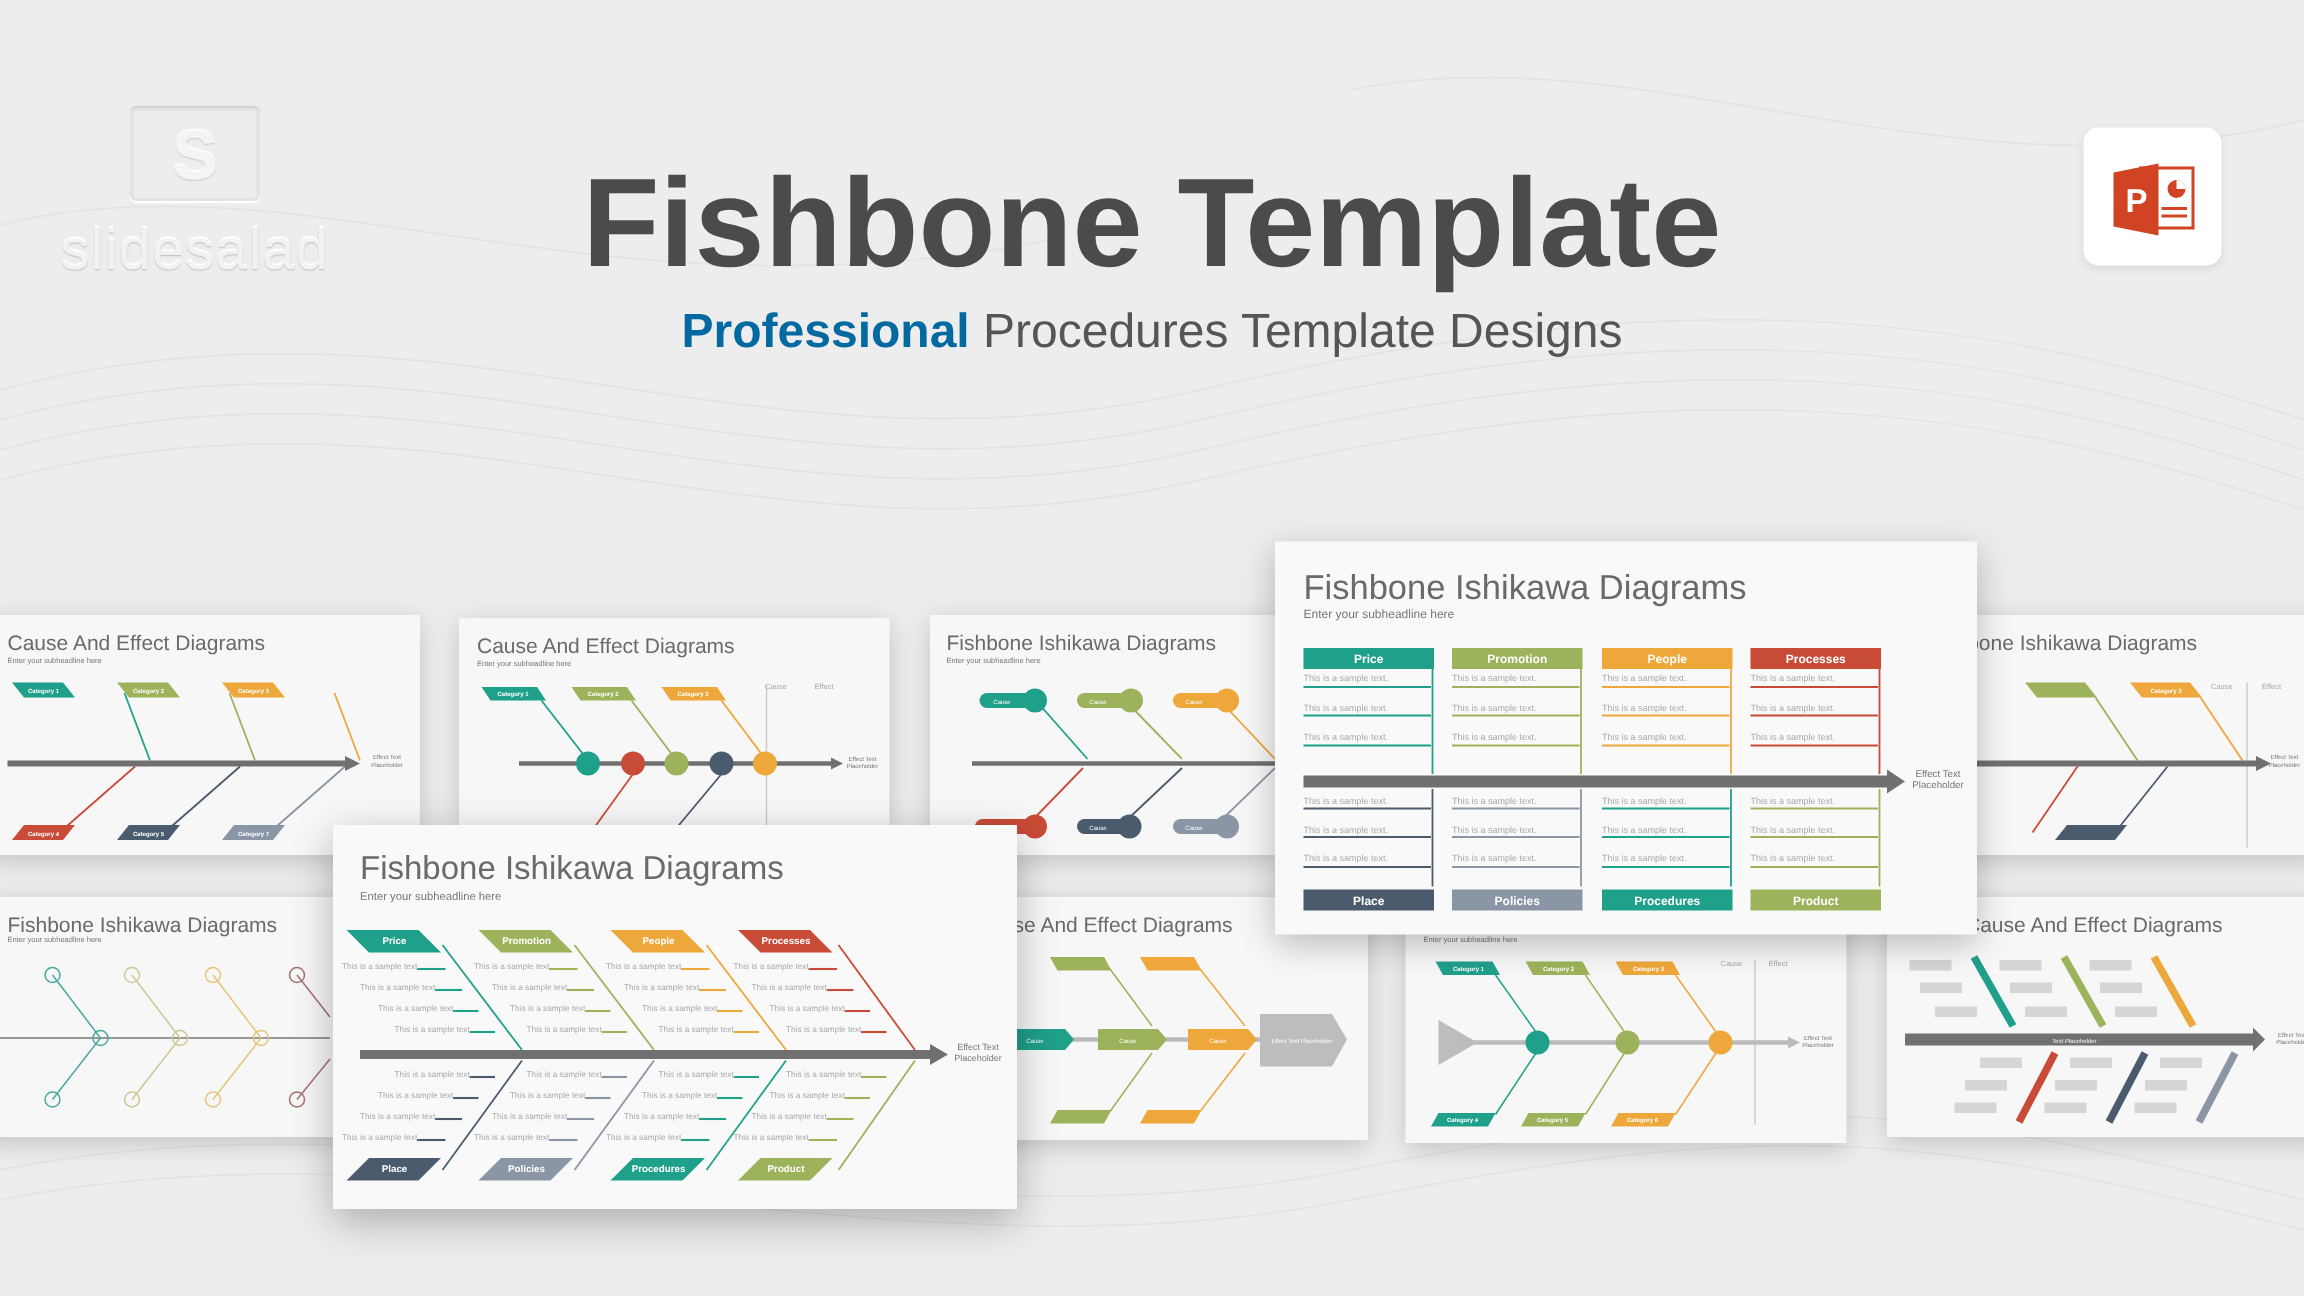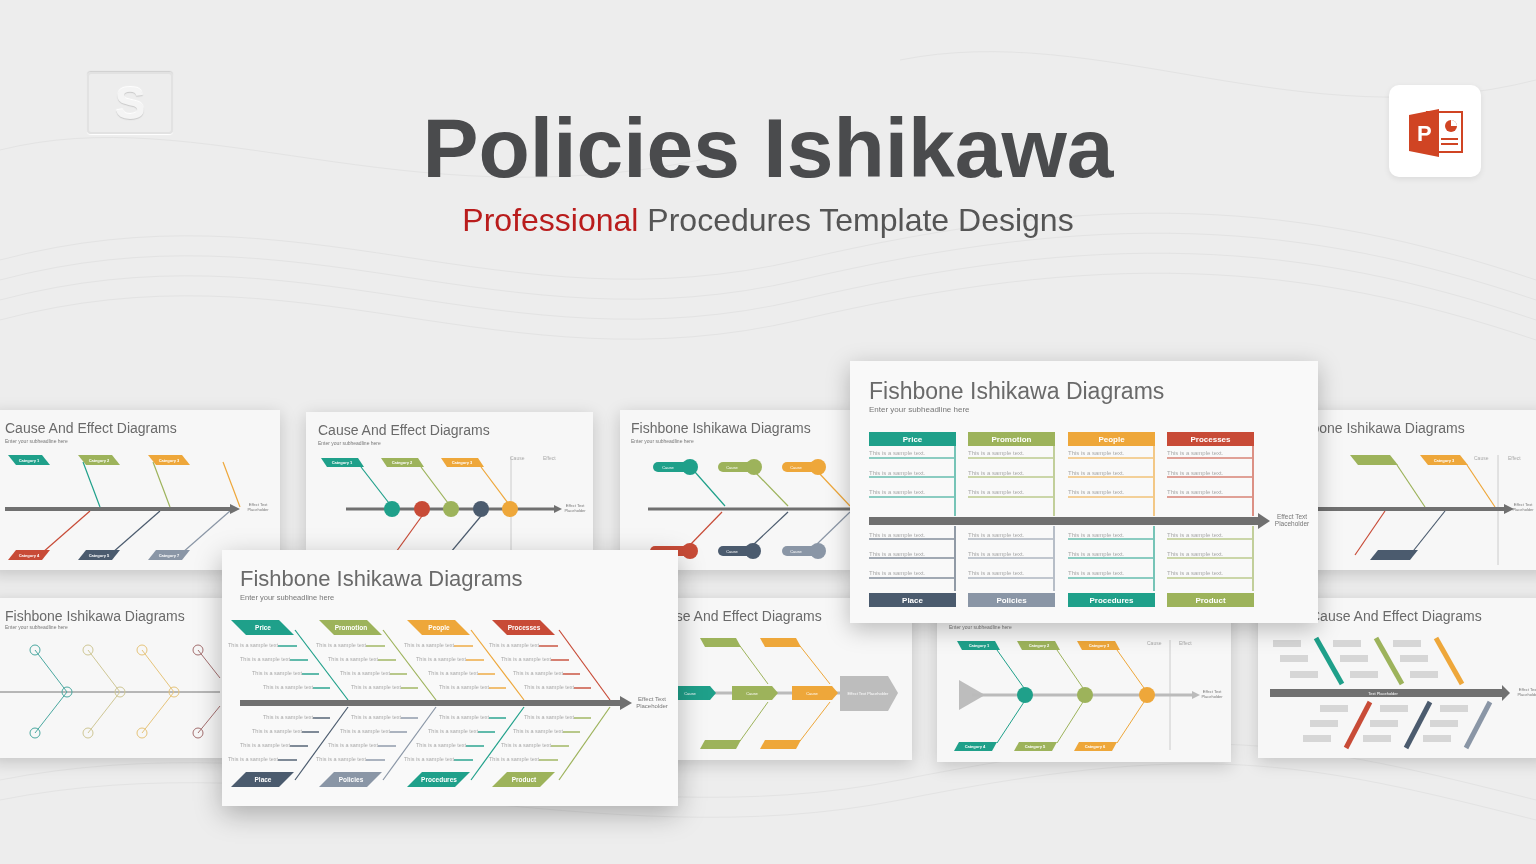--- a/index.html
+++ b/index.html
@@ -4,21 +4,21 @@
 <style>
 *{box-sizing:border-box;margin:0;padding:0}
 html,body{width:1536px;height:864px;overflow:hidden}
 body{background:#ededed;font-family:"Liberation Sans",sans-serif;position:relative;color:#555}
 .bgwave{position:absolute;inset:0;z-index:0}
 .logo{position:absolute;left:30px;top:72px;width:200px;height:120px;text-align:center}
 .logo .box{width:86px;height:62px;margin:0 auto;border:2px solid #e2e2e2;border-radius:4px;box-shadow:0 1px 1px #fff,0 -1px 1px #cfcfcf;display:flex;align-items:center;justify-content:center;font-size:46px;color:#f4f4f4;text-shadow:0 1px 1px #c8c8c8,0 -1px 1px #fff;font-weight:bold}
 .logo .name{font-size:38px;color:#f2f2f2;text-shadow:0 1px 1px #bdbdbd,0 -1px 0 #fff;letter-spacing:1px;margin-top:12px}
 .title{position:absolute;left:0;width:1536px;top:100px;text-align:center;font-size:84px;font-weight:bold;color:#4a4b4d;letter-spacing:0px;z-index:2}
 .subtitle{position:absolute;left:0;width:1536px;top:202px;text-align:center;font-size:32px;color:#555;z-index:2}
-.subtitle b{font-weight:normal;color:#b91c1c}
+.subtitle b{font-weight:bold;color:#0369a1}
 .ppt{position:absolute;left:1389px;top:85px;width:92px;height:92px;background:#fff;border-radius:10px;box-shadow:0 2px 6px rgba(0,0,0,.08);z-index:2}
 .slide{position:absolute;background:#f7f7f7;box-shadow:0 4px 16px rgba(0,0,0,.18);overflow:hidden}
 .slide .st{position:absolute;left:6px;top:10px;color:#6a6a6a;white-space:nowrap}
 .slide .ss{position:absolute;color:#777;white-space:nowrap}
 .lbl{position:absolute;color:#fff;font-weight:bold;text-align:center;display:flex;align-items:center;justify-content:center}
 .tx{position:absolute;color:#a9a9a9;white-space:nowrap}
 .eff{position:absolute;color:#777;text-align:center;line-height:1.15}
 svg{position:absolute;left:0;top:0}
 </style>
 </head>
@@ -32,23 +32,24 @@
     <path d="M0 320 C300 240 500 390 800 320 S1300 260 1536 340"></path>
     <path d="M0 780 C300 720 600 840 900 780 S1300 740 1536 800"></path>
     <path d="M0 800 C300 740 600 860 900 800 S1300 760 1536 820"></path>
     <path d="M0 150 C200 100 400 220 700 160"></path>
     <path d="M900 60 C1100 20 1300 140 1536 80"></path>
   </g>
 </svg>
 
 <div class="logo">
   <div class="box">S</div>
-</div>
-
-<div class="title">Policies Ishikawa</div>
+  <div class="name">slidesalad</div>
+</div>
+
+<div class="title">Fishbone Template</div>
 <div class="subtitle"><b>Professional</b> <span>Procedures Template Designs</span></div>
 
 <div class="ppt">
   <svg width="92" height="92">
     <rect x="38" y="27" width="35" height="40" fill="#fff" stroke="#d04423" stroke-width="2"></rect>
     <circle cx="62" cy="41" r="6" fill="#d04423"></circle>
     <path d="M62 41 L62 35 A6 6 0 0 1 68 41 Z" fill="#fff"></path>
     <line x1="52" y1="54" x2="69" y2="54" stroke="#d04423" stroke-width="2"></line>
     <line x1="52" y1="59" x2="69" y2="59" stroke="#d04423" stroke-width="2"></line>
     <path d="M20 30 L50 24 L50 72 L20 66 Z" fill="#d04423"></path>

